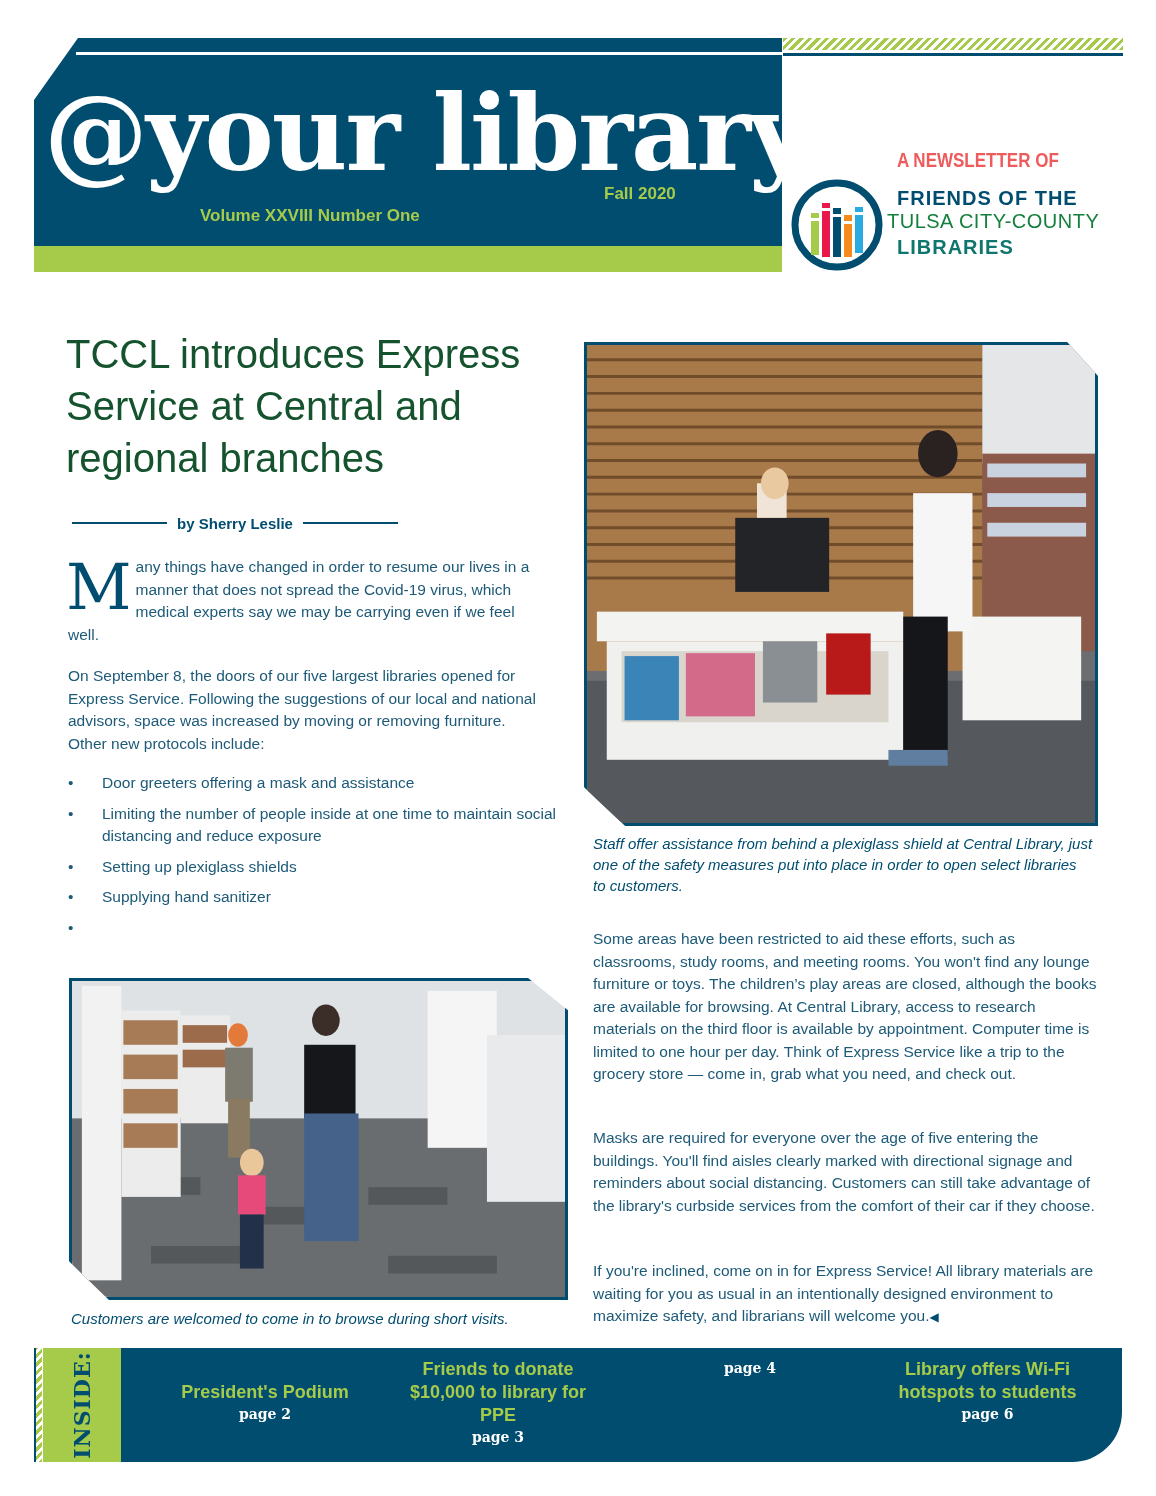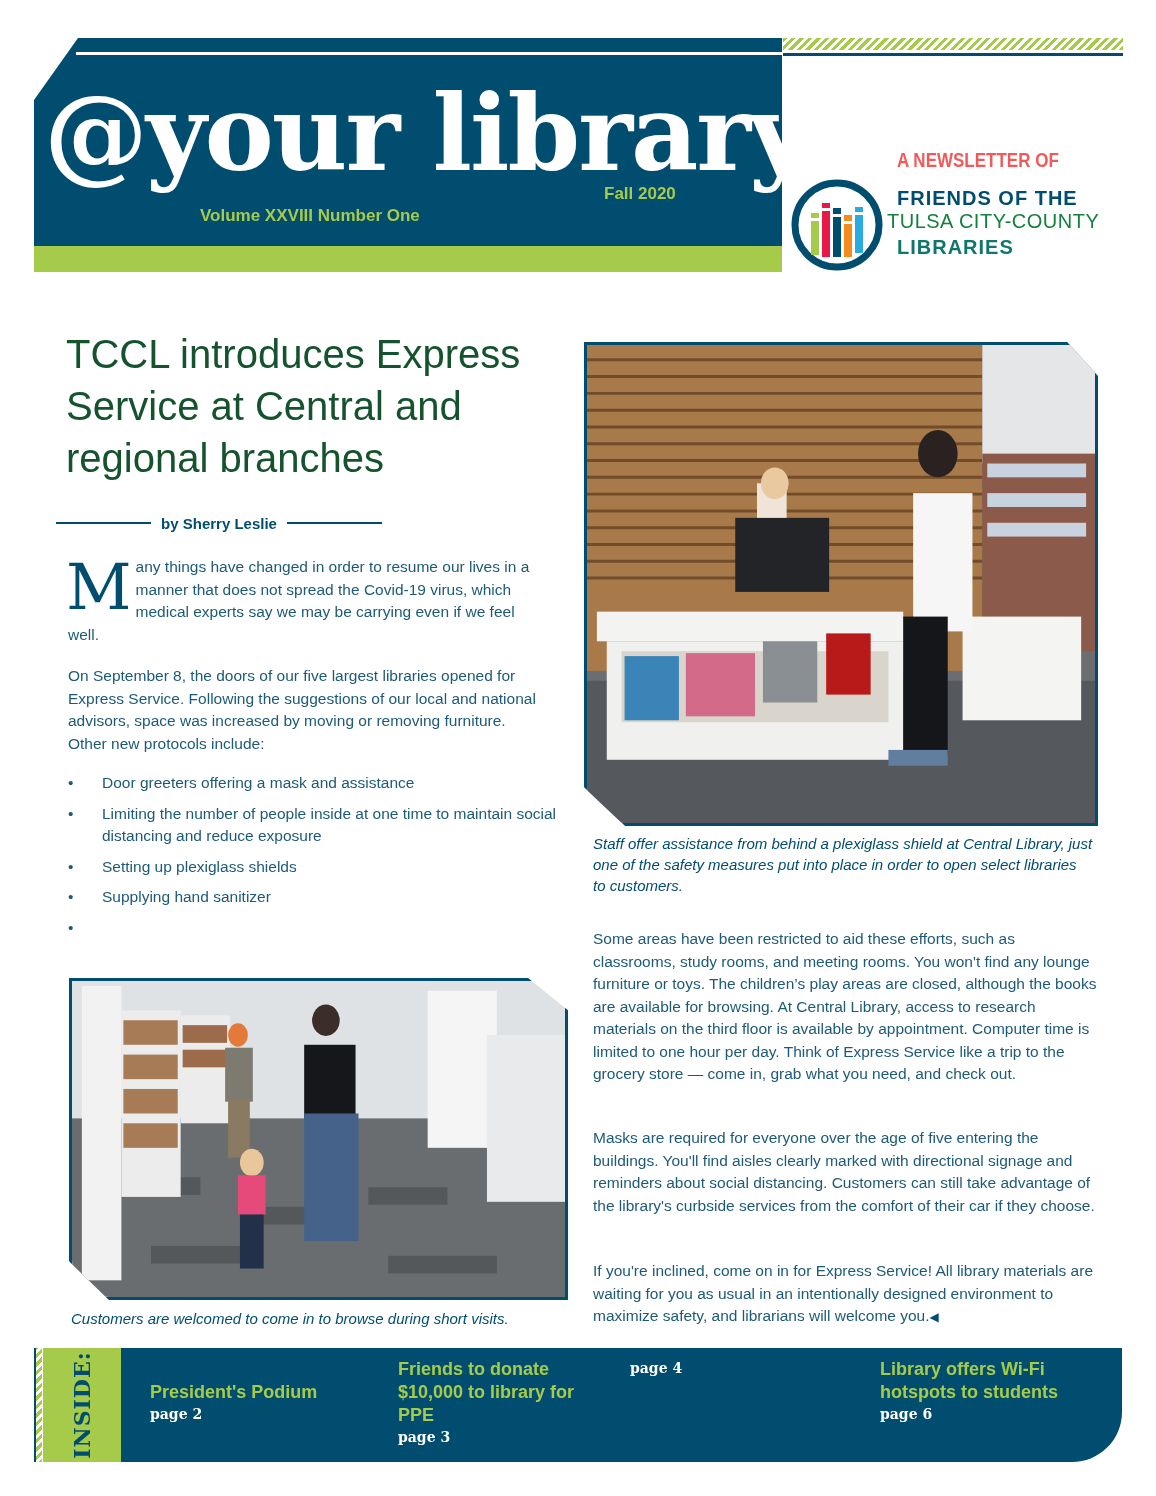--- a/index.html
+++ b/index.html
@@ -21,21 +21,21 @@
   .hatch-line { left:783px; top:53px; width:340px; height:3px; background:#004d70; }
 
   .nl-of { left:897px; top:149px; font-size:20px; font-weight:bold; color:#ef5a5a; letter-spacing:0px; transform:scaleX(0.85); transform-origin:left; }
   .friends1 { left:897px; top:187px; font-size:20px; font-weight:bold; color:#004d70; letter-spacing:1px; }
   .friends2 { left:887px; top:210px; font-size:20px; color:#15803d; letter-spacing:0.5px; }
   .friends3 { left:897px; top:236px; font-size:20px; font-weight:bold; color:#0f766e; letter-spacing:1px; }
   .logo { left:789px; top:177px; width:96px; height:96px; }
 
   
   .headline { left:66px; top:328px; width:510px; font-size:40px; line-height:52px; color:#14532d; }
-  .byline-row { left:56px; top:512px; width:326px; height:22px; display:flex; align-items:center;text-align:right; }
+  .byline-row { left:72px; top:512px; width:326px; height:22px; display:flex; align-items:center;text-align:right; }
   .byline-rule { flex:1; height:2px; background:#004d70; }
   .byline { padding:0 10px; font-size:15px; font-weight:bold; color:#004d70; }
 
   .body-text { font-size:15.5px; line-height:22.5px; color:#1d5a78; }
   .lede { left:68px; top:556px; width:480px; }
   .dropcap { float:left; font-family:"DejaVu Serif", serif; font-size:64px; line-height:58px;
              color:#004d70; margin:2px 4px 0 -2px; }
   .para2 { left:68px; top:665px; width:480px; }
   .bullets { left:68px; top:772px; width:500px; margin:0; padding:0; list-style:none; }
   .bullets li { position:relative; padding-left:34px; margin-bottom:8px; }
@@ -63,21 +63,21 @@
   
   .inside-hatch { left:34px; top:1348px; width:8px; height:114px;
                   background: repeating-linear-gradient(135deg, #a6cb4a 0 3px, #ffffff 3px 6px); }
   .inside-edge { left:34px; top:1348px; width:2px; height:114px; background:#004d70; }
   .inside-green { left:43px; top:1348px; width:78px; height:114px; background:#a6cb4a; }
   .inside-label { left:43px; top:1348px; width:78px; height:114px; display:flex; align-items:center; justify-content:center; }
   .inside-label span { transform:rotate(-90deg); font-family:"DejaVu Serif", serif; font-weight:bold;
                        font-size:22px; color:#004d70; letter-spacing:1px; white-space:nowrap; }
   .inside-blue { left:121px; top:1348px; width:1001px; height:114px; background:#004d70;
                  border-radius:0 0 50px 0; }
-  .inside-item { font-weight:bold; color:#a6cb4a; font-size:18px; line-height:23px; }
+  .inside-item { text-align:center; font-weight:bold; color:#a6cb4a; font-size:18px; line-height:23px; }
   .inside-item .pg { display:block; color:#ffffff; font-family:"DejaVu Serif", serif; font-size:14px; line-height:20px; }
   .ii1 { left:150px; top:1381px; width:230px; }
   .ii2 { left:398px; top:1358px; width:200px; }
   .ii3 { left:630px; top:1358px; width:240px; }
   .ii4 { left:880px; top:1358px; width:215px; }
 </style>
 </head>
 <body>
 
 <div class="abs mast-blue"></div>

